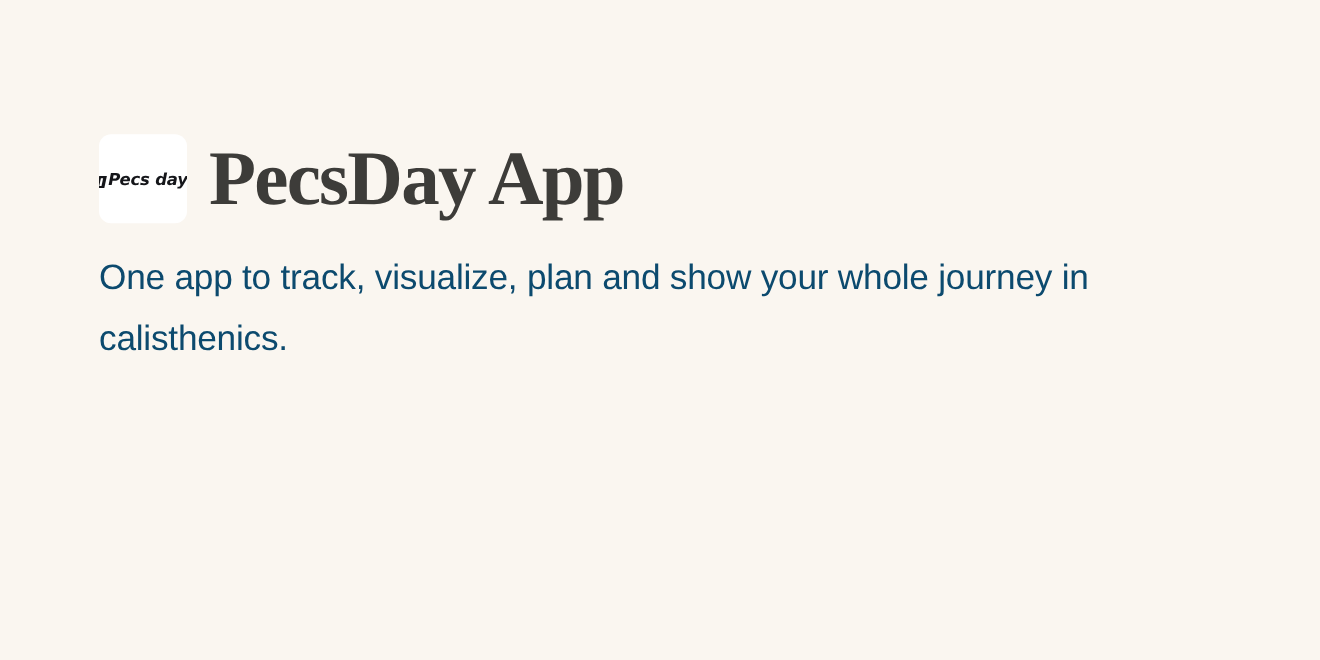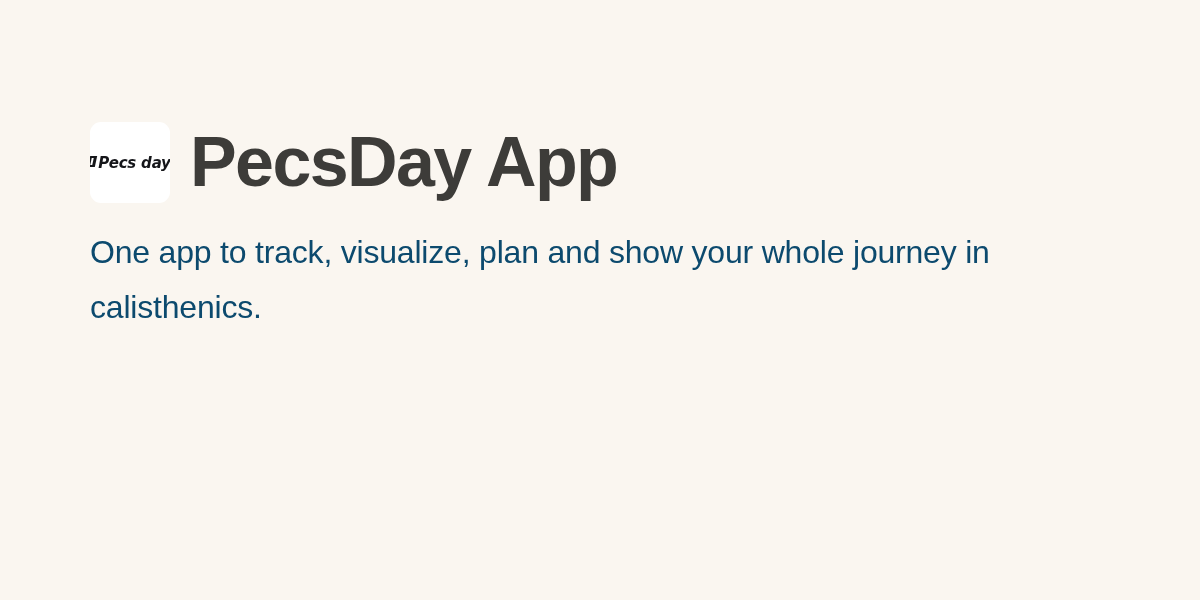--- a/index.html
+++ b/index.html
@@ -45,21 +45,21 @@
     flex: 0 0 auto;
     display: flex;
     align-items: center;
     justify-content: center;
     overflow: hidden;
     position: relative;
   }
 
   .app-logo .logo-lockup {
     display: flex;
-    align-items: flex-start;
+    align-items: flex-end;
     gap: 2px;
     transform: translateY(1px);
   }
 
   .app-logo .logo-mark {
     display: inline-block;
     width: 7px;
     height: 11px;
     background: #15161a;
     transform: skewX(-12deg);
@@ -82,21 +82,21 @@
     font-style: italic;
     font-weight: 700;
     font-size: 15px;
     letter-spacing: -0.2px;
     color: #15161a;
     white-space: nowrap;
     line-height: 1;
   }
 
   .app-title {
-    font-family: Liberation Sans, sans-serif;
+    font-family: Liberation Serif, serif;
     font-size: 70px;
     font-weight: 700;
     color: #3d3c39;
     letter-spacing: -1.6px;
     line-height: 81px;
     margin: 0;
     white-space: nowrap;
   }
 
   .app-tagline {

